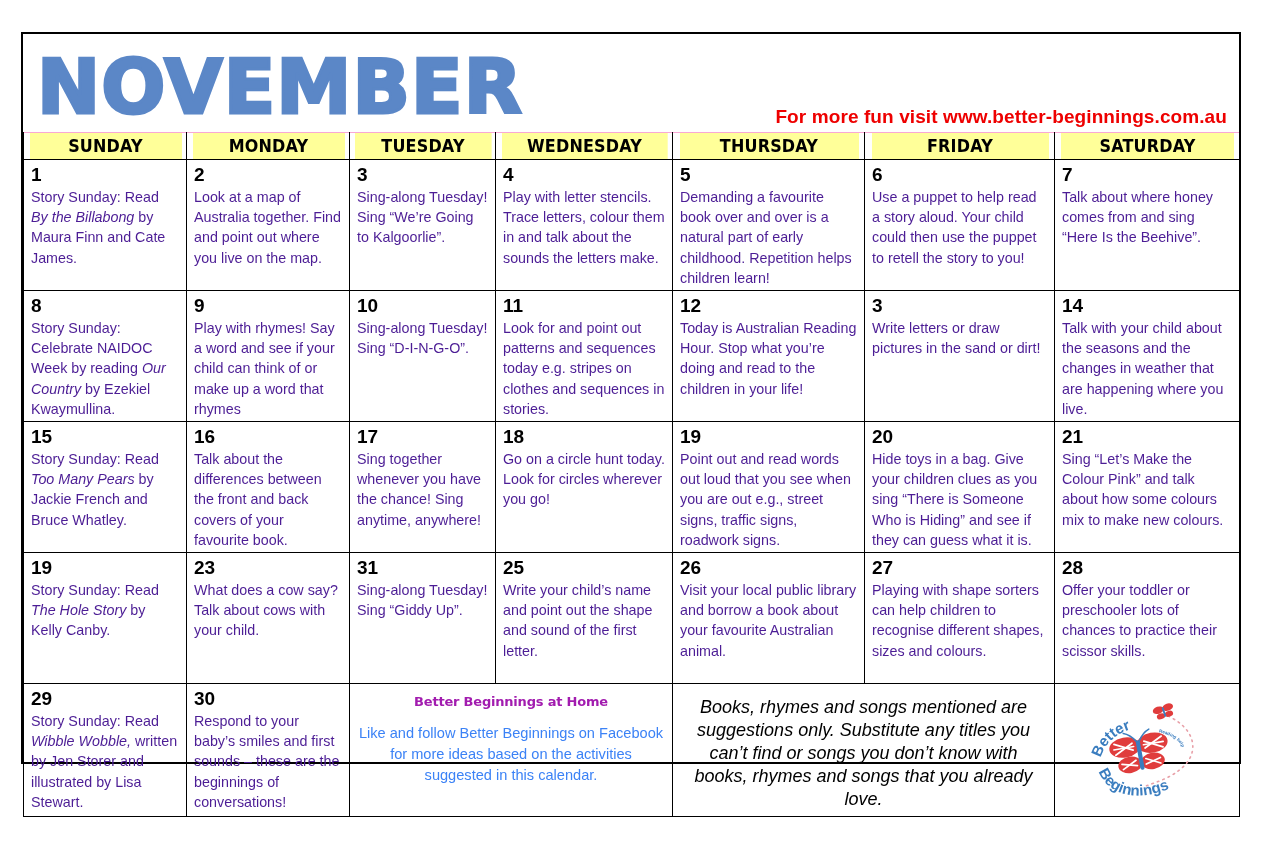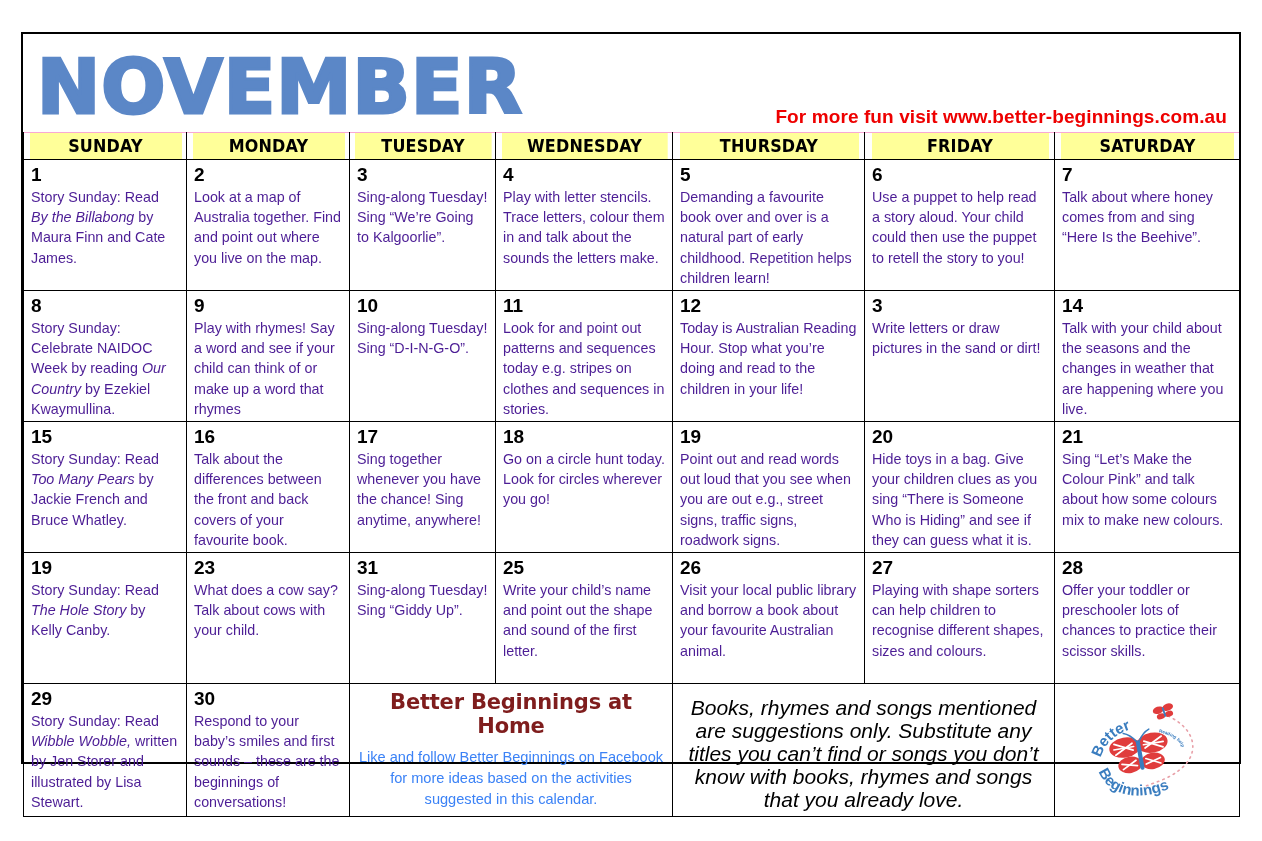--- a/index.html
+++ b/index.html
@@ -124,38 +124,38 @@
   td.footcell {
     border: 1px solid #000;
     vertical-align: top;
     padding: 6px 8px 0 8px;
     height: 126px;
     overflow: hidden;
   }
   .promo-heading {
     font-family: "DejaVu Sans", sans-serif;
     font-weight: bold;
-    font-size: 21px;
+    font-size: 13px;
     line-height: 24px;
     text-align: center;
-    color: #7f1d1d;
+    color: #a21caf;
     margin-bottom: 9px;
     letter-spacing: -0.2px;
   }
   .promo-body {
     font-family: "Liberation Sans", sans-serif;
     font-size: 14.6px;
     line-height: 21px;
     text-align: center;
     color: #3b82f6;
   }
   .disclaimer {
     font-family: "Liberation Sans", sans-serif;
     font-style: italic;
-    font-size: 21px;
+    font-size: 18px;
     line-height: 23px;
     text-align: center;
     color: #000;
     padding-top: 6px;
   }
   .logo-wrap {
     display: flex;
     align-items: center;
     justify-content: center;
     height: 120px;

